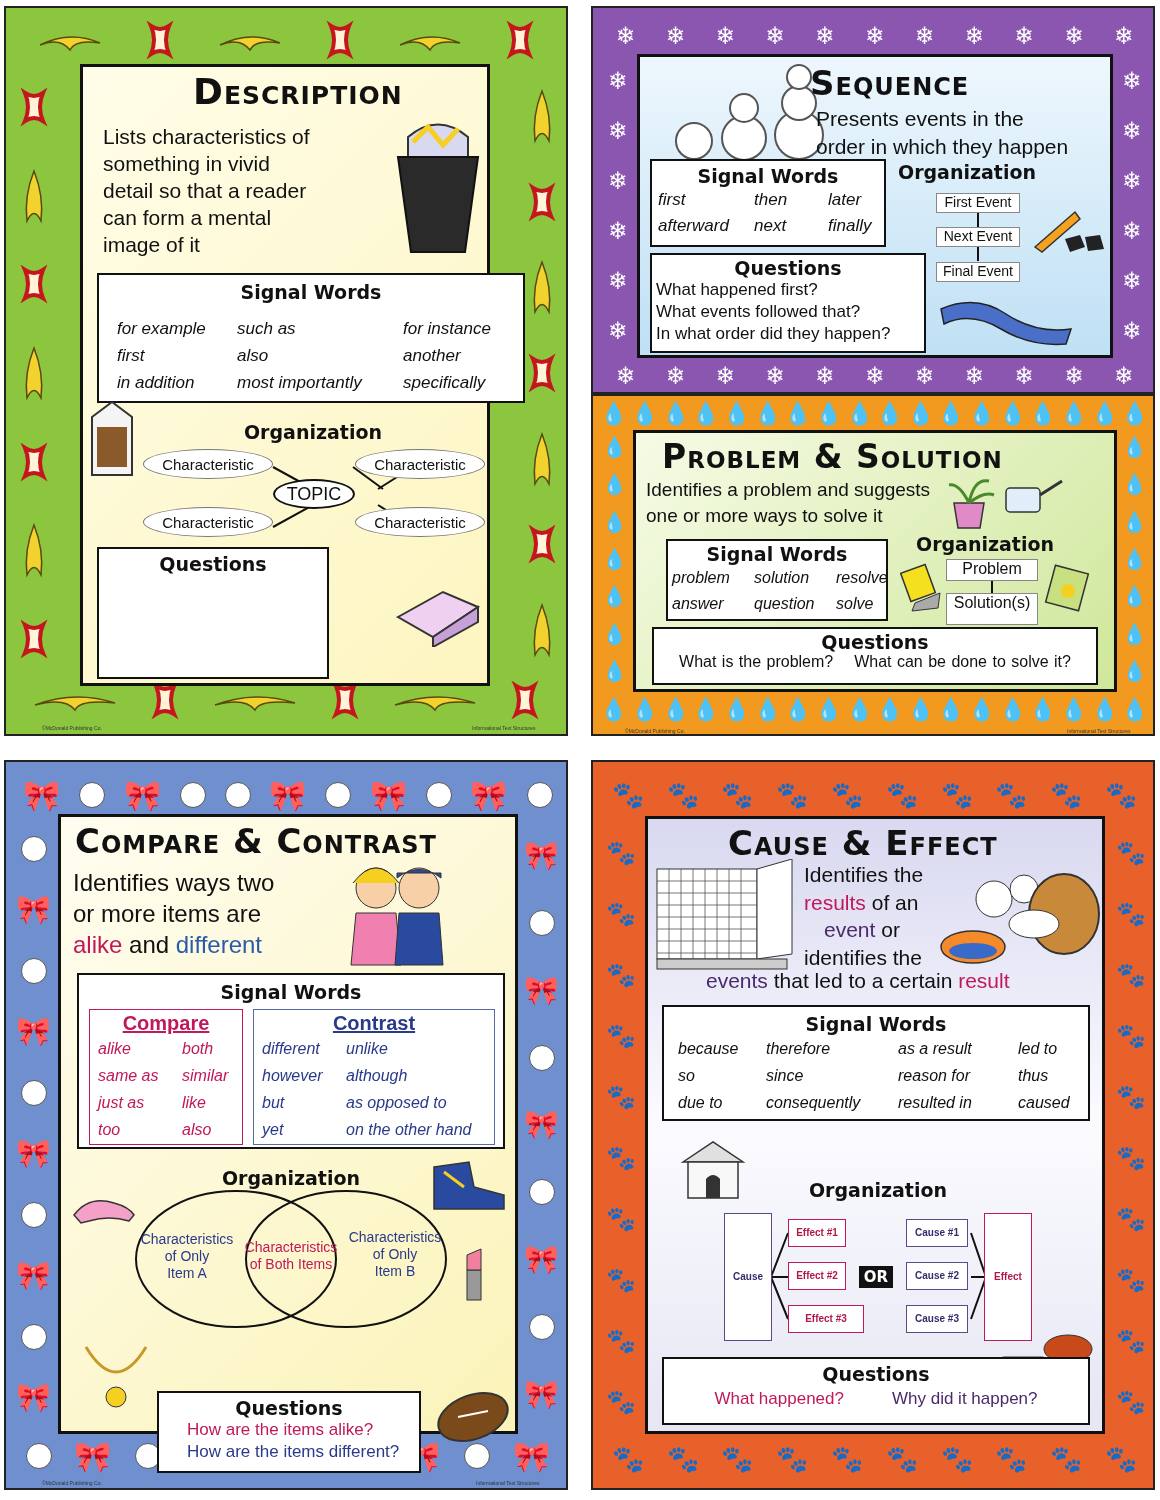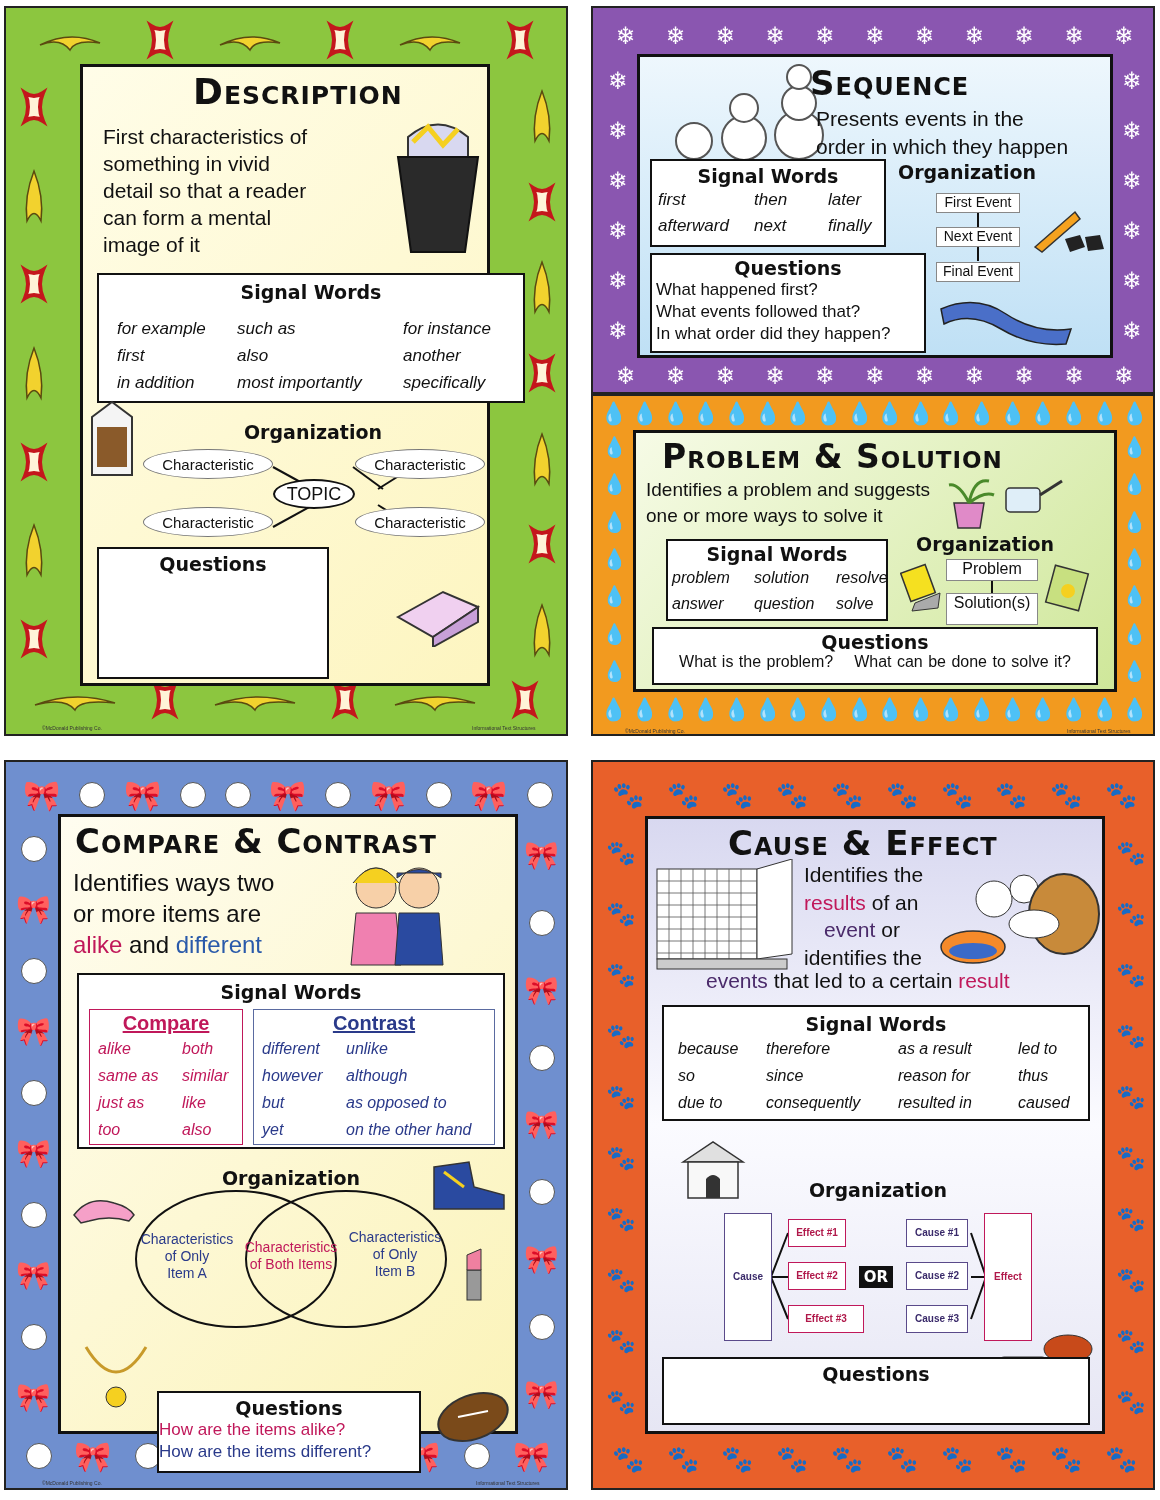--- a/index.html
+++ b/index.html
@@ -162,21 +162,21 @@
     <span class="ic">
         <svg width="30" height="60">
           <path d="M15 5 Q5 30 8 55 Q15 40 22 55 Q25 30 15 5Z" fill="#f2d22e" stroke="#5a4a10" stroke-width="1.5"></path>
         </svg>
       </span>
   </div>
 
   <div class="inner" style="left:52px;top:56px;width:410px;height:622px;background:linear-gradient(135deg,#fffde8 0%,#fdf5c0 100%);margin-left:22px;">
     <div class="title" style="left:110px;top:4px;font-size:36px;">Description</div>
     <div class="txt" style="position:absolute;left:20px;top:56px;font-size:21px;line-height:27px;">
-      <div>First characteristics of</div>
+      <div>Lists characteristics of</div>
       <div>something in vivid</div>
       <div>detail so that a reader</div>
       <div>can form a mental</div>
       <div>image of it</div>
     </div>
 
     <div style="position:absolute;left:300px;top:50px;">
       <svg width="110" height="140">
           <path d="M25 20 Q55 -5 85 20 L85 40 L25 40Z" fill="#d8d8f0" stroke="#333" stroke-width="2"></path>
           <path d="M15 40 L95 40 L82 135 L28 135Z" fill="#2a2a2a" stroke="#111" stroke-width="2"></path>
@@ -598,21 +598,21 @@
     </div>
     <div style="position:absolute;left:20px;top:520px;">
       <svg width="70" height="80">
           <path d="M5 10 Q35 60 65 10" fill="none" stroke="#c89a2a" stroke-width="3"></path>
           <circle cx="35" cy="60" r="10" fill="#f5d020" stroke="#333"></circle>
         </svg>
     </div>
 
     <div class="box" style="left:96px;top:574px;width:264px;height:82px;">
       <div class="heading" style="font-size:19px;margin-top:4px;">Questions</div>
-      <div class="txt" style="padding-left:0;font-size:17px;line-height:22px;">
+      <div class="txt" style="padding-left:28px;font-size:17px;line-height:22px;">
         <div class="pink">How are the items alike?</div>
         <div class="navy">How are the items different?</div>
       </div>
     </div>
     <div style="position:absolute;left:372px;top:570px;">
       <svg width="80" height="60">
           <ellipse cx="40" cy="30" rx="36" ry="22" fill="#7a4a1a" stroke="#333" stroke-width="2" transform="rotate(-20 40 30)"></ellipse>
           <path d="M25 30 L55 24" stroke="#fff" stroke-width="2"></path>
         </svg>
     </div>
@@ -754,15 +754,19 @@
 
     <div style="position:absolute;left:340px;top:500px;">
       <svg width="110" height="60">
           <ellipse cx="80" cy="30" rx="24" ry="14" fill="#c84a1a" stroke="#333"></ellipse>
           <rect x="10" y="38" width="50" height="12" rx="6" fill="#f0c070" stroke="#333"></rect>
         </svg>
     </div>
 
     <div class="box" style="left:14px;top:538px;width:428px;height:68px;">
       <div class="heading" style="font-size:19px;margin-top:4px;">Questions</div>
+      <div class="txt" style="display:flex;justify-content:center;gap:48px;font-size:17px;margin-top:4px;">
+        <span class="pink">What happened?</span>
+        <span class="purple">Why did it happen?</span>
+      </div>
     </div>
   </div>
 </div>
 
 </body></html>

